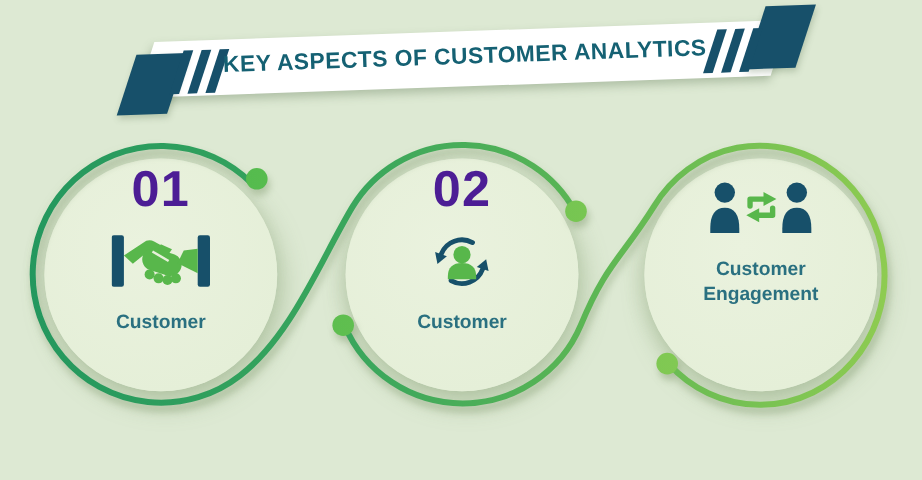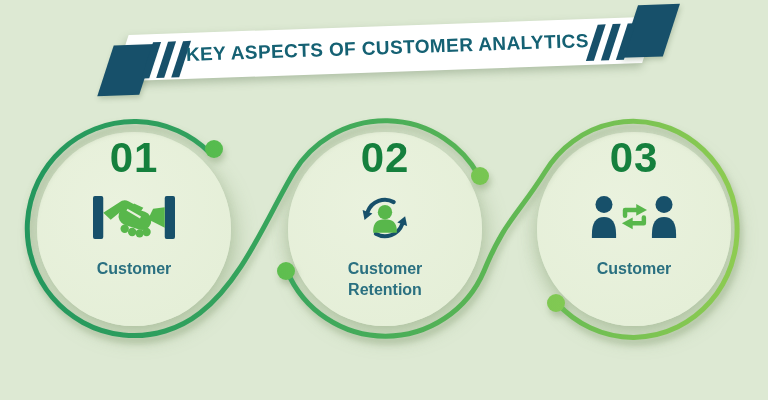--- a/index.html
+++ b/index.html
@@ -47,21 +47,21 @@
   .flow{position:absolute;left:0;top:0;z-index:2;
         filter:drop-shadow(2px 5px 3px rgba(105,135,85,.35));}
 
   
   .step{
     position:absolute;top:136px;width:200px;text-align:center;z-index:3;
   }
   .step-1{left:34px;} .step-2{left:285px;} .step-3{left:534px;}
   .step-number{
     height:44px;line-height:44px;font-size:42px;font-weight:bold;
-    letter-spacing:1px;color:#15803d;
+    letter-spacing:1px;color:#4c1d95;
   }
   .step-icon{height:58px;margin-top:8px;display:flex;align-items:center;justify-content:center;}
   .step-label{
     margin-top:12px;font-size:16px;font-weight:600;line-height:21px;color:#2a7080;text-align:center;
   }
 </style>
 </head>
 <body>
 
 <div class="canvas">
@@ -145,40 +145,39 @@
           <path d="M21.5 51.2 A21 21 0 0 0 51.7 40.2"></path>
         </g>
         <polygon points="8.6,35.4 17.6,28 6.4,24" fill="#17506a"></polygon>
         <polygon points="55,31 57.3,42.2 46.1,38.2" fill="#17506a"></polygon>
         <circle cx="32" cy="26.5" r="8.2" fill="#58b74b"></circle>
         <path d="M18.5 47.5 Q18.5 34.5 32 34.5 Q45.5 34.5 45.5 47.5 L45.5 50 L18.5 50 Z" fill="#58b74b"></path>
       </svg>
     </div>
     <div class="step-label">
       <span>Customer</span><br>
-      <span>Retention</span>
     </div>
   </section>
 
   <section class="step step-3">
-    <div class="step-number">03</div>
     <div class="step-icon">
       <svg viewBox="0 0 96 50" width="86" height="45">
         <g fill="#17506a">
           <circle cx="14.5" cy="10.5" r="9.5"></circle>
           <path d="M1 48 L1 44 Q1 24.5 14.5 24.5 Q28 24.5 28 44 L28 48 Z"></path>
           <circle cx="81.5" cy="10.5" r="9.5"></circle>
           <path d="M68 48 L68 44 Q68 24.5 81.5 24.5 Q95 24.5 95 44 L95 48 Z"></path>
         </g>
         <g stroke="#58b74b" stroke-width="5" fill="none" stroke-linecap="round" stroke-linejoin="round">
           <path d="M38 23 L38 16.5 L52 16.5"></path>
           <path d="M59 25 L59 31.5 L45 31.5"></path>
         </g>
         <polygon points="62.5,16.5 50.5,10 50.5,23" fill="#58b74b"></polygon>
         <polygon points="34.5,31.5 46.5,25 46.5,38" fill="#58b74b"></polygon>
       </svg>
     </div>
     <div class="step-label">
       <span>Customer</span><br>
+      <span>Engagement</span>
     </div>
   </section>
 
 </div>
 
 </body></html>

